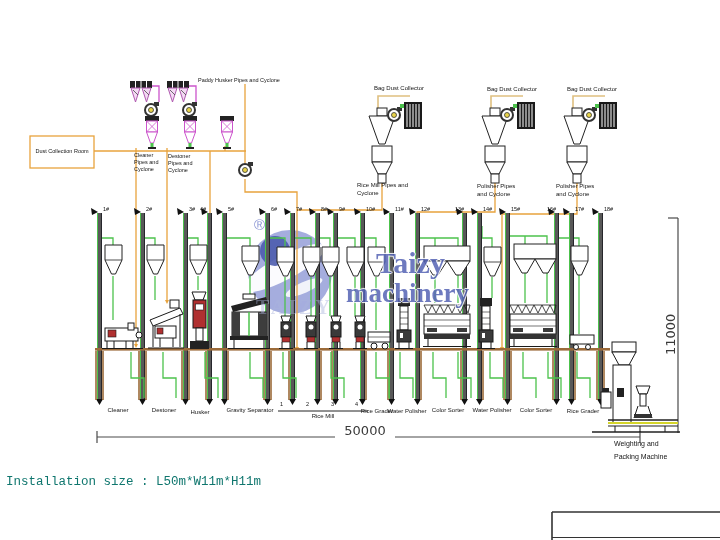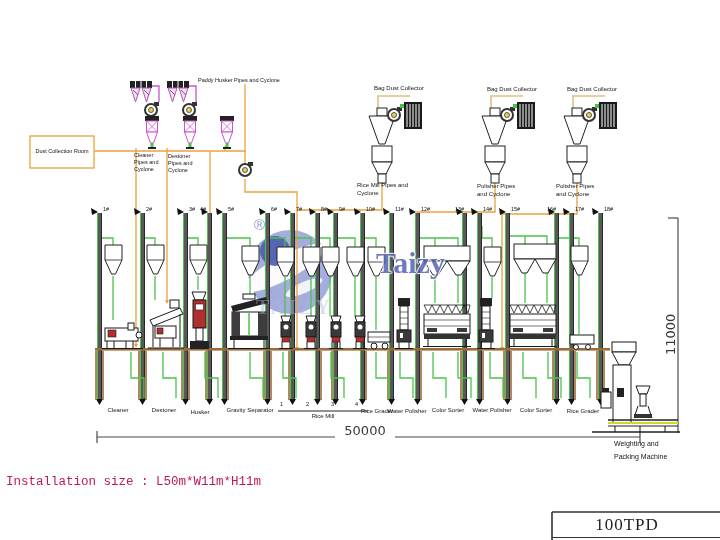--- a/index.html
+++ b/index.html
@@ -5,21 +5,21 @@
   html,body{margin:0;padding:0;background:#fff;}
   #stage{position:relative;width:720px;height:540px;background:#ffffff;overflow:hidden;
          font-family:"Liberation Sans",sans-serif;}
   #stage svg{position:absolute;left:0;top:0;}
   .lb{position:absolute;font-size:6px;line-height:1.25;color:#151515;}
   .lb5{font-size:5.5px;}
   .c{text-align:center;}
   .num{position:absolute;font-size:5.5px;color:#111;white-space:nowrap;}
   .dim{position:absolute;font-size:13px;color:#3a3a3a;font-family:"DejaVu Sans",sans-serif;}
   .vdim{writing-mode:vertical-rl;transform:rotate(180deg);}
-  .note{position:absolute;font-size:12.5px;color:#be185d;font-family:"Liberation Mono",monospace;}
+  .note{position:absolute;font-size:12.5px;color:#0f766e;font-family:"Liberation Mono",monospace;}
   .cap{position:absolute;font-size:17px;color:#1d1d1d;font-family:"Liberation Serif",serif;letter-spacing:1px;}
   .wm{position:absolute;border-radius:50%;}
   .brand{position:absolute;font-family:"Liberation Serif",serif;font-weight:bold;color:#5563b5;opacity:.85;
          text-shadow:-1px 0 #fff,1px 0 #fff,0 -1px #fff,0 1px #fff,0 0 3px #fff;}
   .ghost{position:absolute;font-family:"Liberation Serif",serif;font-weight:bold;color:#aab4dd;opacity:.45;letter-spacing:3px;}
   .reg{position:absolute;color:#7e8ad0;opacity:.9;font-size:15px;}
 </style>
 </head>
 <body>
 
@@ -411,19 +411,19 @@
   <div class="lb c" style="left:297px;top:413px;width:52px;">Rice Mill</div>
 
   <div class="dim c" style="left:335px;top:423px;width:60px;background:#fff;">50000</div>
   <div class="dim vdim" style="left:663px;top:283px;height:72px;">11000</div>
 
   <div class="lb" style="left:614px;top:440px;font-size:7px;white-space:nowrap;">Weighting and</div>
   <div class="lb" style="left:614px;top:453px;font-size:7px;white-space:nowrap;">Packing Machine</div>
 
   <div class="note" style="left:6px;top:475px;">Installation size : L50m*W11m*H11m</div>
 
-  <div class="cap c" style="left:552px;top:515px;width:150px;">100TPD</div>
 
   <div class="reg" style="left:254px;top:216px;">®</div>
   <div class="ghost" style="left:256px;top:296px;font-size:20px;">TAIZY</div>
   <div class="brand" style="left:376px;top:246px;font-size:30px;">Taizy</div>
+  <div class="brand" style="left:346px;top:278px;font-size:27px;">machinery</div>
 
 </div>
 
 </body></html>

